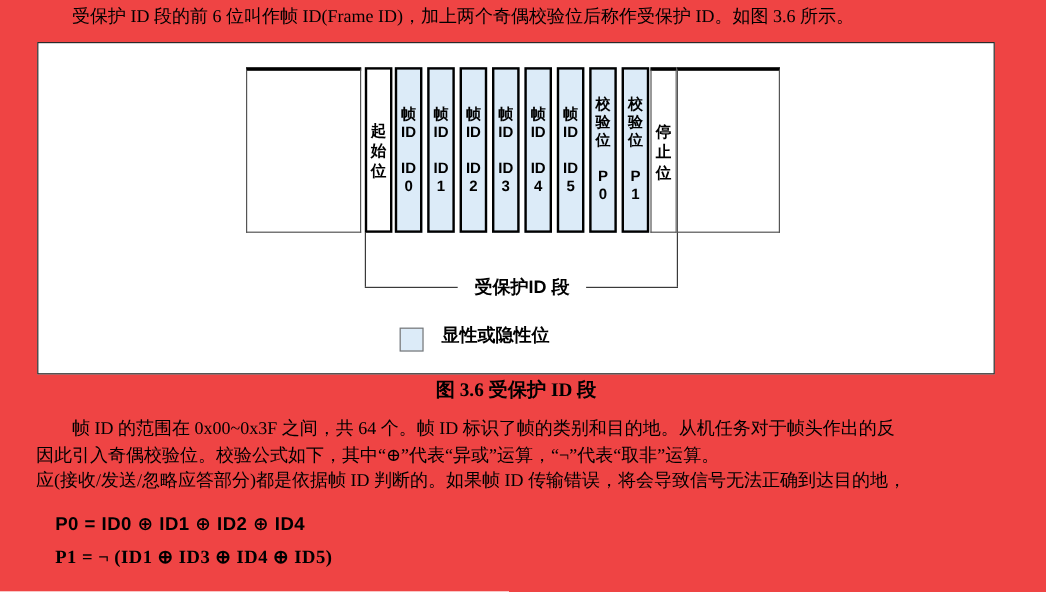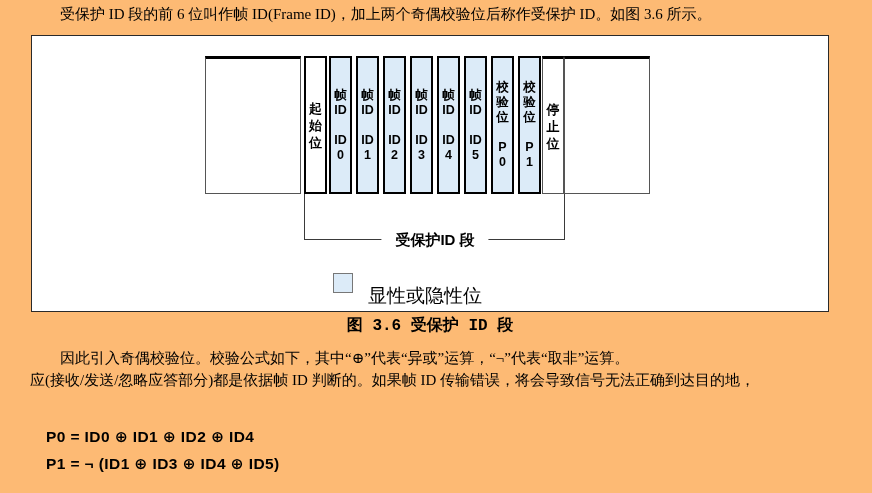--- a/index.html
+++ b/index.html
@@ -1,17 +1,17 @@
 <!DOCTYPE html>
 <html><head>
 <meta charset="utf-8">
 <style>
   html,body{margin:0;padding:0;background:#fff;}
   .page{
-    position:relative;width:872px;height:493px;background:#fdba74;overflow:hidden;
+    position:relative;width:872px;height:493px;background:#ef4444;overflow:hidden;
     font-family:"Liberation Serif","DejaVu Serif",serif;color:#000;
   }
   .intro{
     position:absolute;left:30px;top:4px;width:818px;margin:0;
     font-size:15px;line-height:21px;text-indent:2em;white-space:nowrap;
   }
   
   .figure-box{
     position:absolute;left:31px;top:35px;width:798px;height:277px;
     border:1px solid #2a2a2a;box-sizing:border-box;background:#fff;
@@ -47,38 +47,38 @@
   .bracket-label{
     position:absolute;left:403px;top:204px;transform:translate(-50%,-50%);
     background:#fff;padding:0 14px;white-space:nowrap;
     font-family:"Liberation Sans","DejaVu Sans",sans-serif;font-weight:bold;font-size:15px;text-align:center;
   }
   .legend-swatch{
     position:absolute;left:301px;top:237px;width:20px;height:20px;
     background:#dcebf8;border:1px solid #777;box-sizing:border-box;
   }
   .legend-label{
-    position:absolute;left:336px;top:250px;line-height:20px;white-space:nowrap;
-    font-family:"Liberation Sans","DejaVu Sans",sans-serif;font-weight:normal;font-size:19px;
+    position:absolute;left:336px;top:234px;line-height:20px;white-space:nowrap;
+    font-family:"Liberation Sans","DejaVu Sans",sans-serif;font-weight:bold;font-size:15px;
   }
   
   .figure-caption{
     position:absolute;left:31px;top:315px;width:798px;text-align:center;
-    font-family:Liberation Mono, monospace;font-weight:bold;font-size:16px;
+    font-family:Liberation Serif, serif;font-weight:bold;font-size:16px;
   }
   .body-text{position:absolute;left:30px;top:348px;width:818px;font-size:15px;}
   .body-line{line-height:21.6px;white-space:nowrap;}
   .body-line:first-child{text-indent:2em;}
   .formula{
     position:absolute;left:46px;white-space:nowrap;
     font-family:"Liberation Sans","DejaVu Sans",sans-serif;font-weight:bold;
     font-size:15.5px;letter-spacing:0.4px;
   }
   .formula.p0{top:428px;}
-  .formula.p1{top:455px;}
+  .formula.p1{top:455px;font-family:Liberation Serif, serif;}
 </style>
 </head>
 <body>
 
 <div class="page">
 
   <p class="intro">受保护 ID 段的前 6 位叫作帧 ID(Frame ID)，加上两个奇偶校验位后称作受保护 ID。如图 3.6 所示。</p>
 
   <div class="figure-box">
     <div class="wide-box left"></div>
@@ -140,20 +140,21 @@
     <div class="bracket-h"></div>
     <span class="bracket-label">受保护ID 段</span>
 
     <div class="legend-swatch" style="background: rgb(220, 235, 248);"></div>
     <div class="legend-label">显性或隐性位</div>
   </div>
 
   <div class="figure-caption">图 3.6 受保护 ID 段</div>
 
   <div class="body-text">
+    <div class="body-line">帧 ID 的范围在 0x00~0x3F 之间，共 64 个。帧 ID 标识了帧的类别和目的地。从机任务对于帧头作出的反</div>
     <div class="body-line">因此引入奇偶校验位。校验公式如下，其中“⊕”代表“异或”运算，“¬”代表“取非”运算。</div>
     <div class="body-line">应(接收/发送/忽略应答部分)都是依据帧 ID 判断的。如果帧 ID 传输错误，将会导致信号无法正确到达目的地，</div>
   </div>
 
   <div class="formula p0">P0 = ID0 ⊕ ID1 ⊕ ID2 ⊕ ID4</div>
   <div class="formula p1">P1 = ¬ (ID1 ⊕ ID3 ⊕ ID4 ⊕ ID5)</div>
 
 </div>
 
 </body></html>

